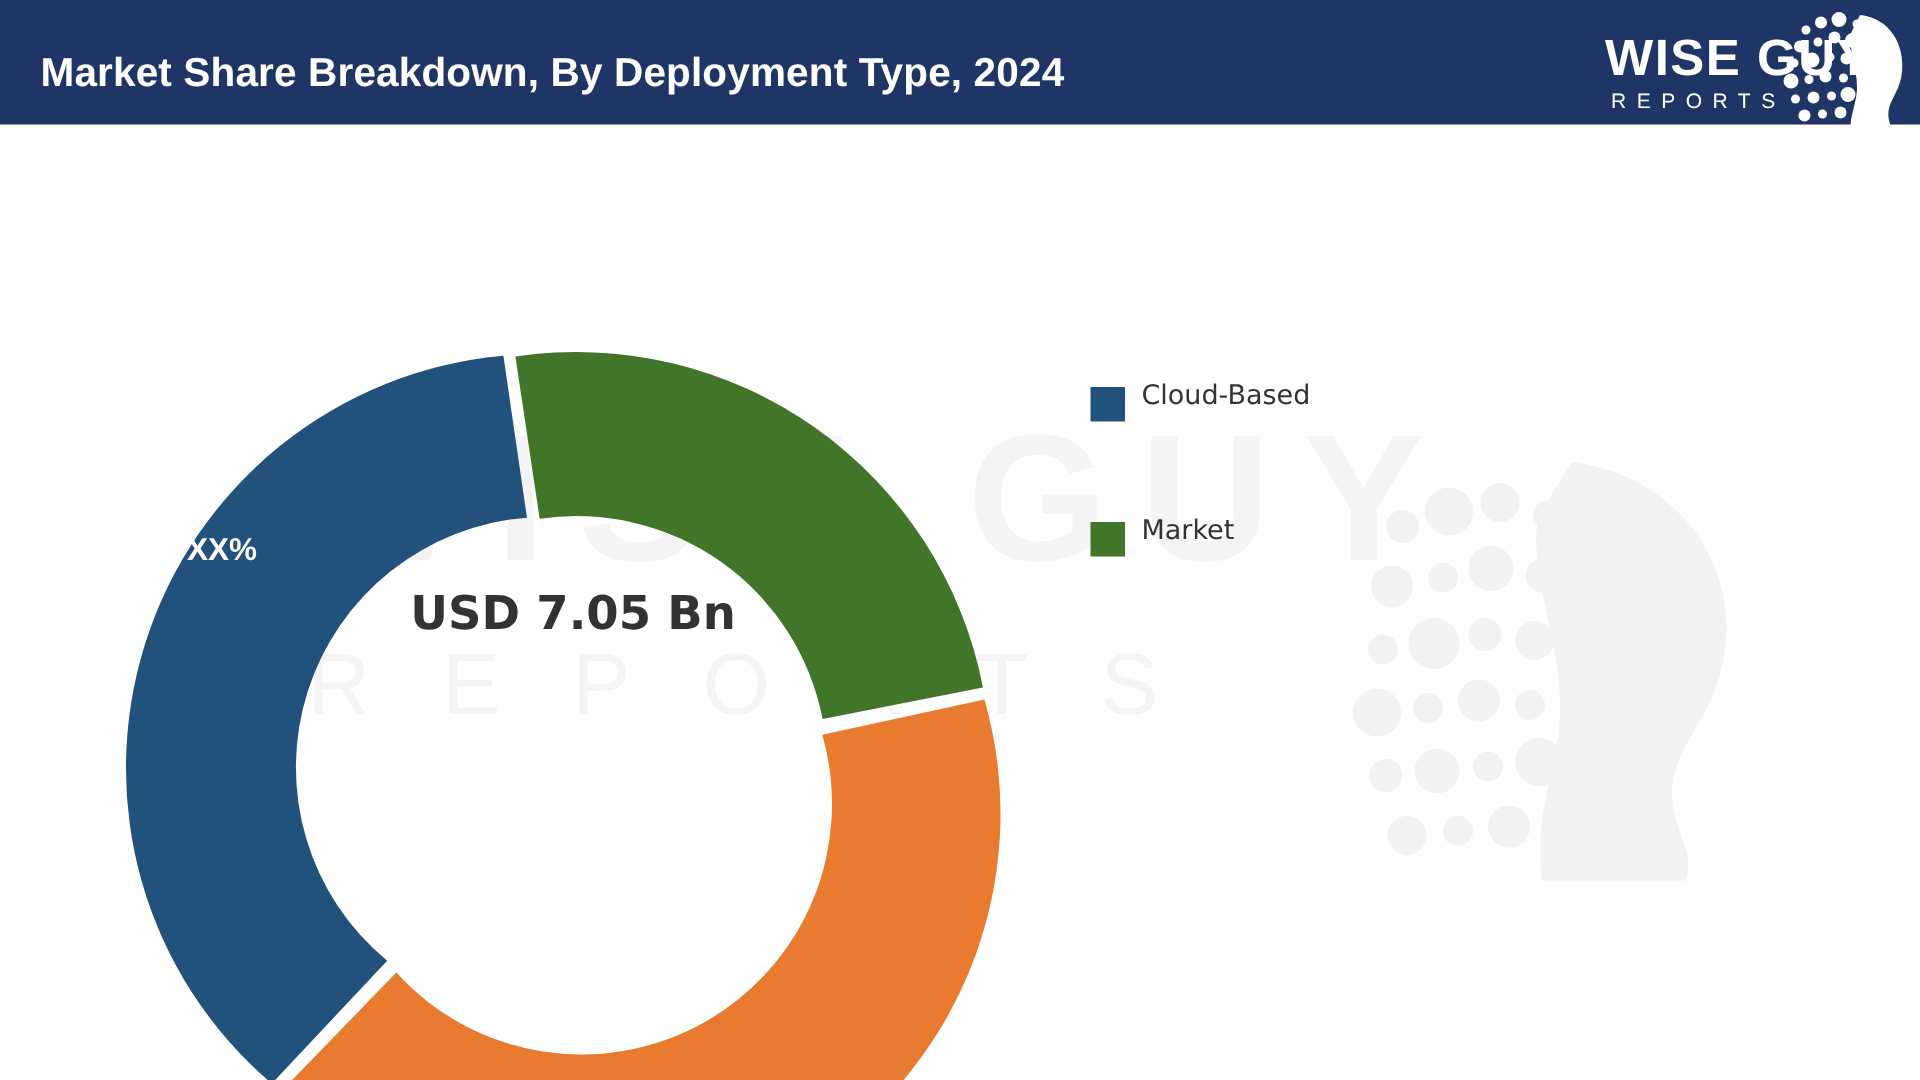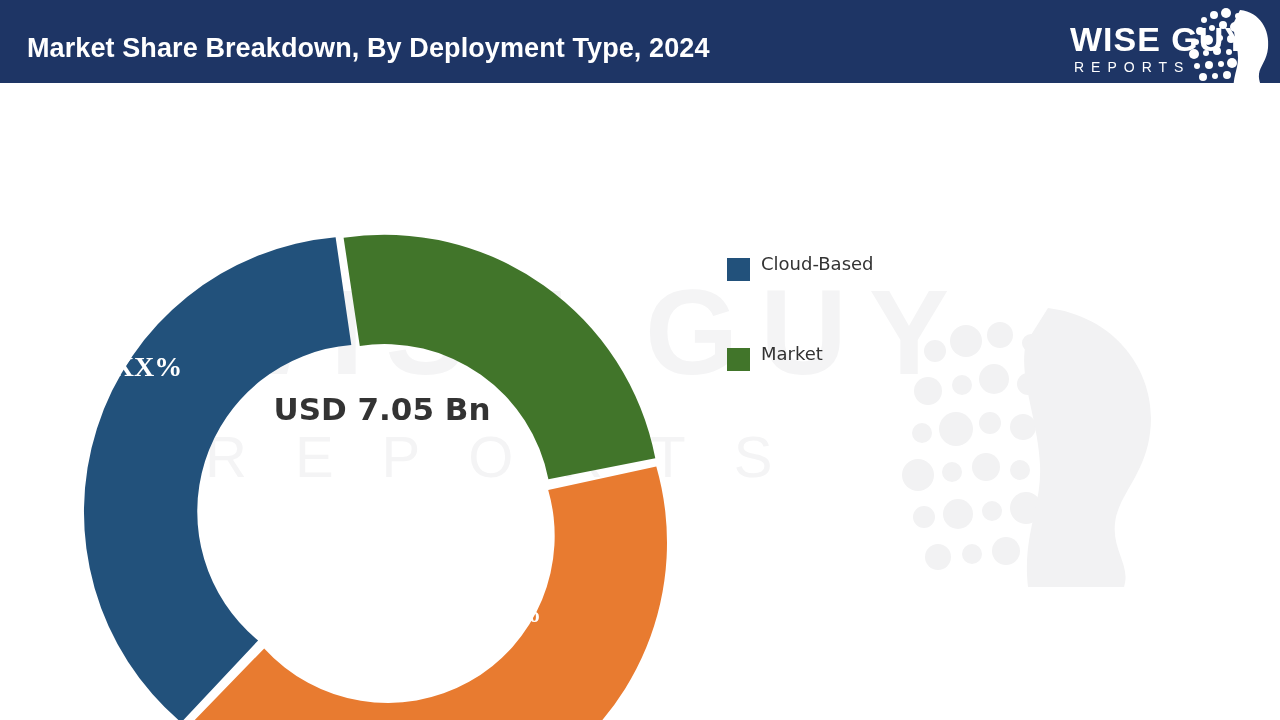--- a/index.html
+++ b/index.html
@@ -132,22 +132,22 @@
     font-size: 31px;
     font-weight: bold;
     color: #333333;
     white-space: nowrap;
     text-align: right;
   }
 
   .slice-label {
     position: absolute;
     transform: translate(-50%, -50%);
-    font-family: Liberation Serif, serif;
-    font-size: 28px;
+    font-family: Liberation Sans, sans-serif;
+    font-size: 21px;
     font-weight: bold;
     color: #ffffff;
     white-space: nowrap;
   }
 
   
   #legend {
     position: absolute;
     left: 727px;
     top: 150px;

